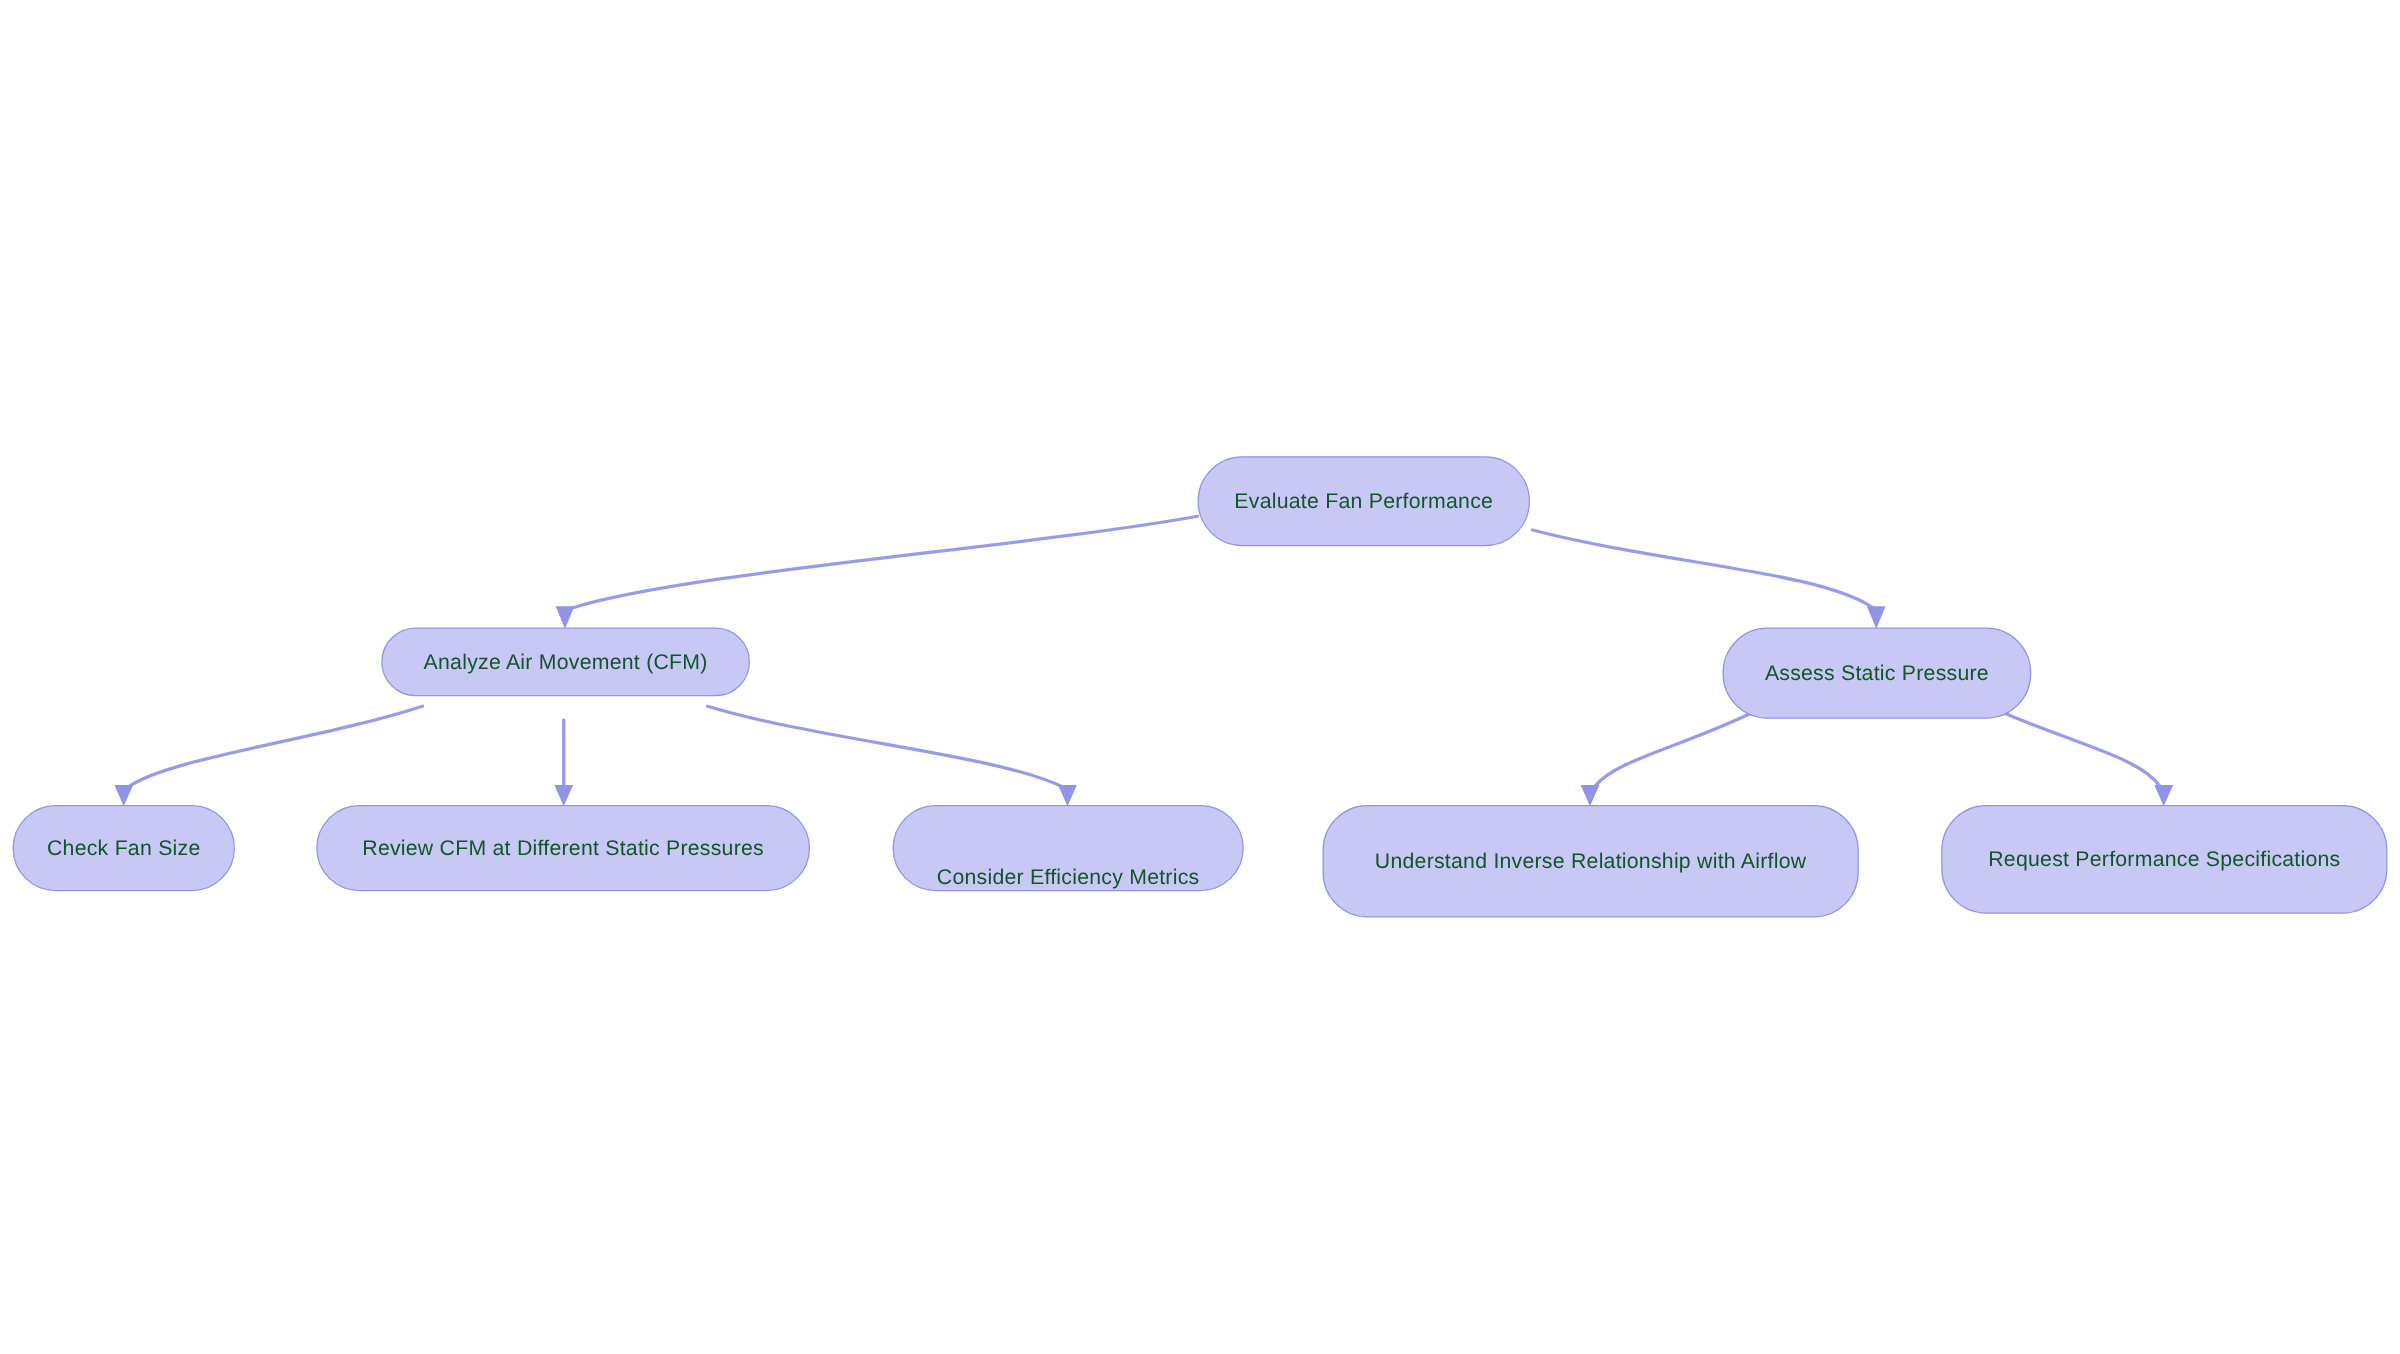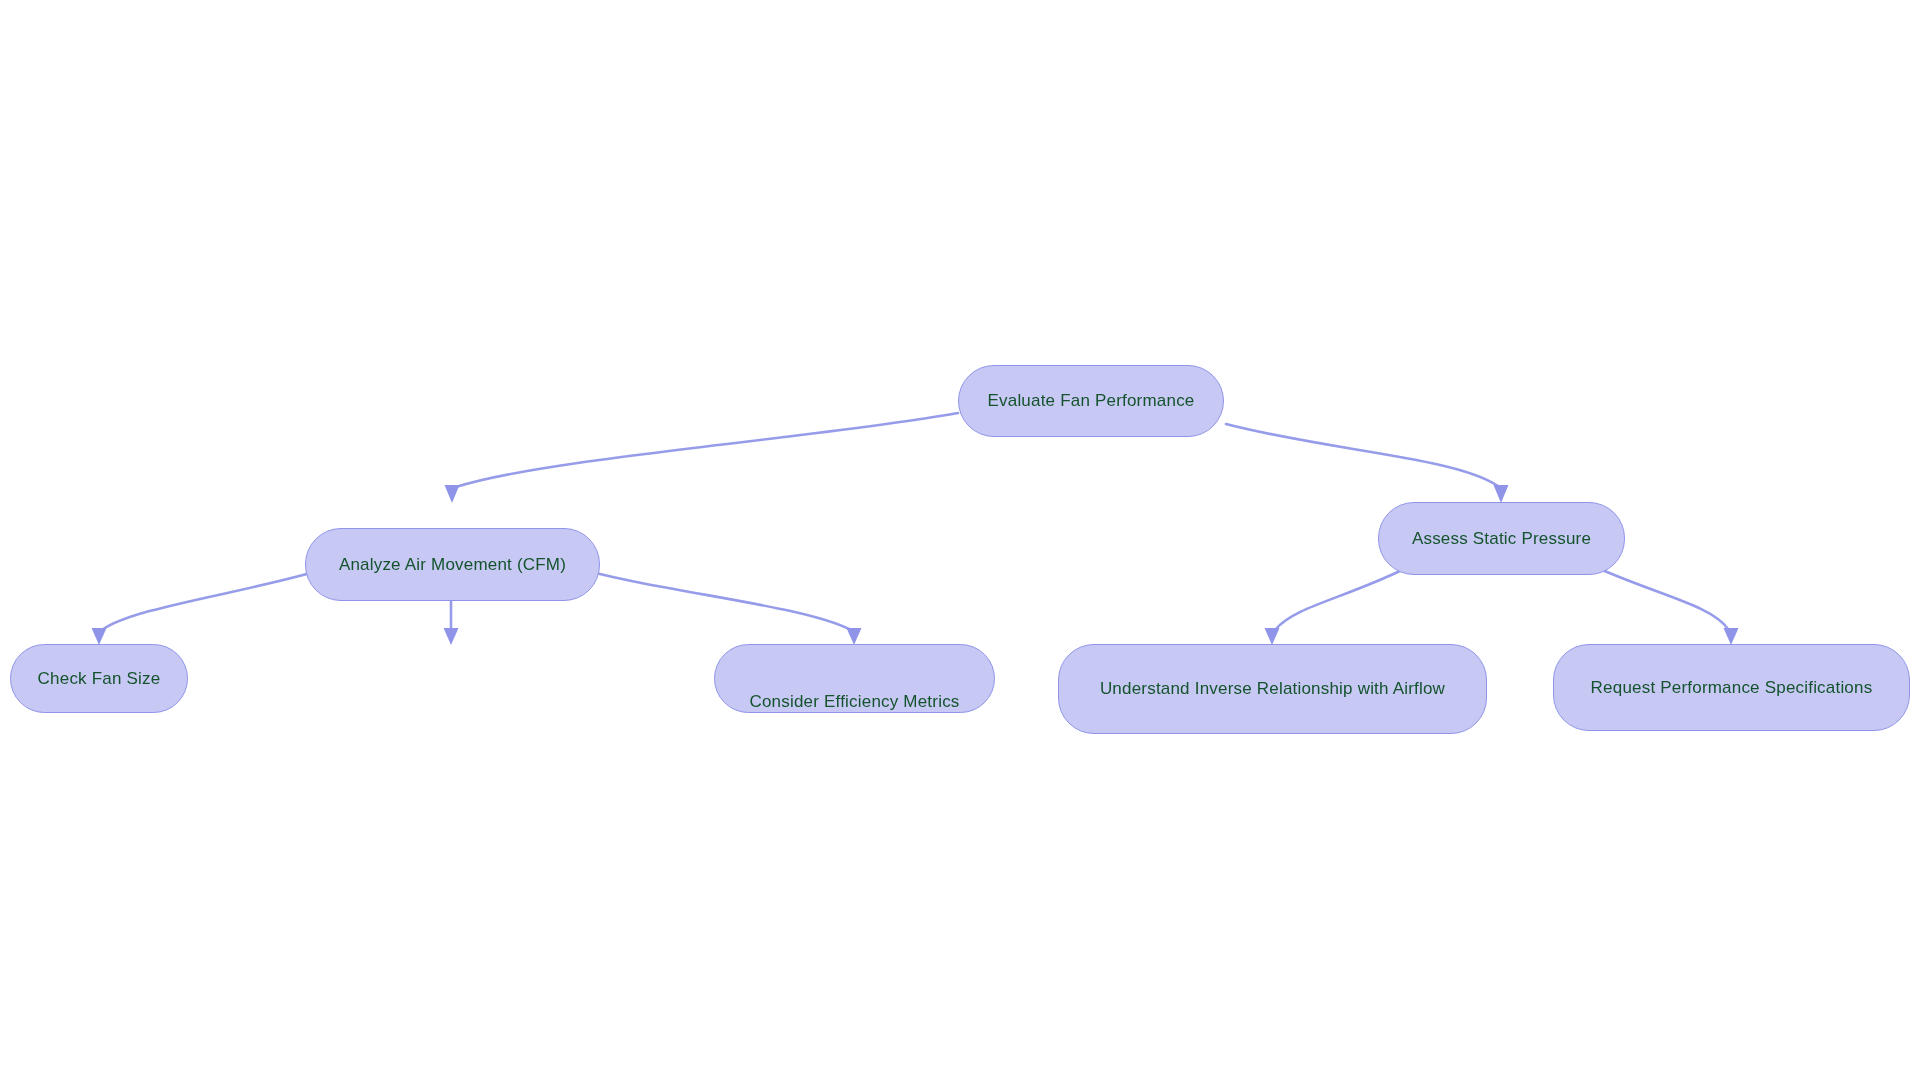--- a/index.html
+++ b/index.html
@@ -33,21 +33,21 @@
     font-size: 17px;
     letter-spacing: 0.2px;
     display: flex;
     align-items: center;
     justify-content: center;
     text-align: center;
     white-space: nowrap;
   }
   
   .n-evaluate   { left: 958px;  top: 365px; width: 266px; height: 72px; }
-  .n-analyze    { left: 305px;  top: 528px; width: 295px; height: 73px; align-items: center; }
+  .n-analyze    { left: 305px;  top: 502px; width: 295px; height: 55px; align-items: center; }
   .n-assess     { left: 1378px; top: 502px; width: 247px; height: 73px; }
   .n-check      { left: 10px;   top: 644px; width: 178px; height: 69px; }
   .n-review     { left: 253px;  top: 644px; width: 395px; height: 69px; }
   .n-consider   { left: 714px;  top: 644px; width: 281px; height: 69px; align-items: flex-end; }
   .n-understand { left: 1058px; top: 644px; width: 429px; height: 90px; }
   .n-request    { left: 1553px; top: 644px; width: 357px; height: 87px; text-align: center; }
 
   .edge-path {
     fill: none;
     stroke: #969ce9;
@@ -97,20 +97,23 @@
   </div>
 
   <div class="node n-check">
     <span>Check Fan Size</span>
   </div>
 
   <div class="node n-assess">
     <span>Assess Static Pressure</span>
   </div>
 
+  <div class="node n-review">
+    <span>Review CFM at Different Static Pressures</span>
+  </div>
 
   <div class="node n-consider">
     <span>Consider Efficiency Metrics</span>
   </div>
 
   <div class="node n-understand">
     <span>Understand Inverse Relationship with Airflow</span>
   </div>
 
   <div class="node n-request">

